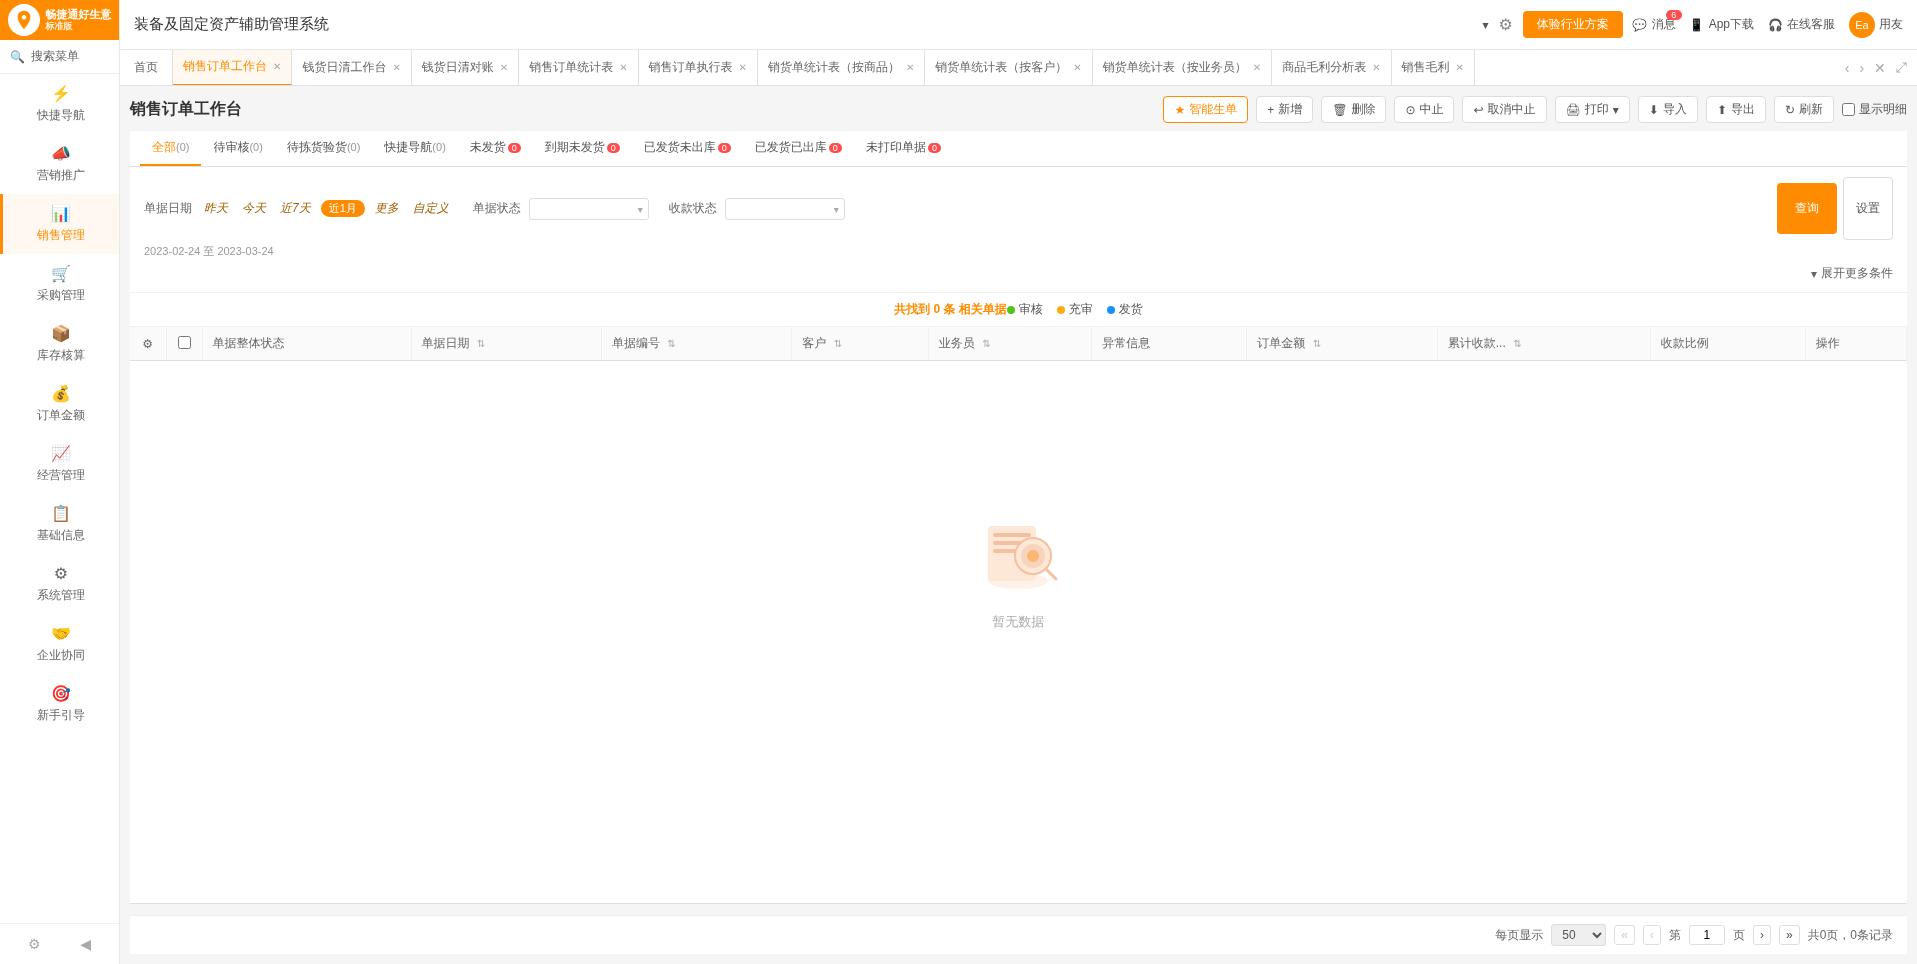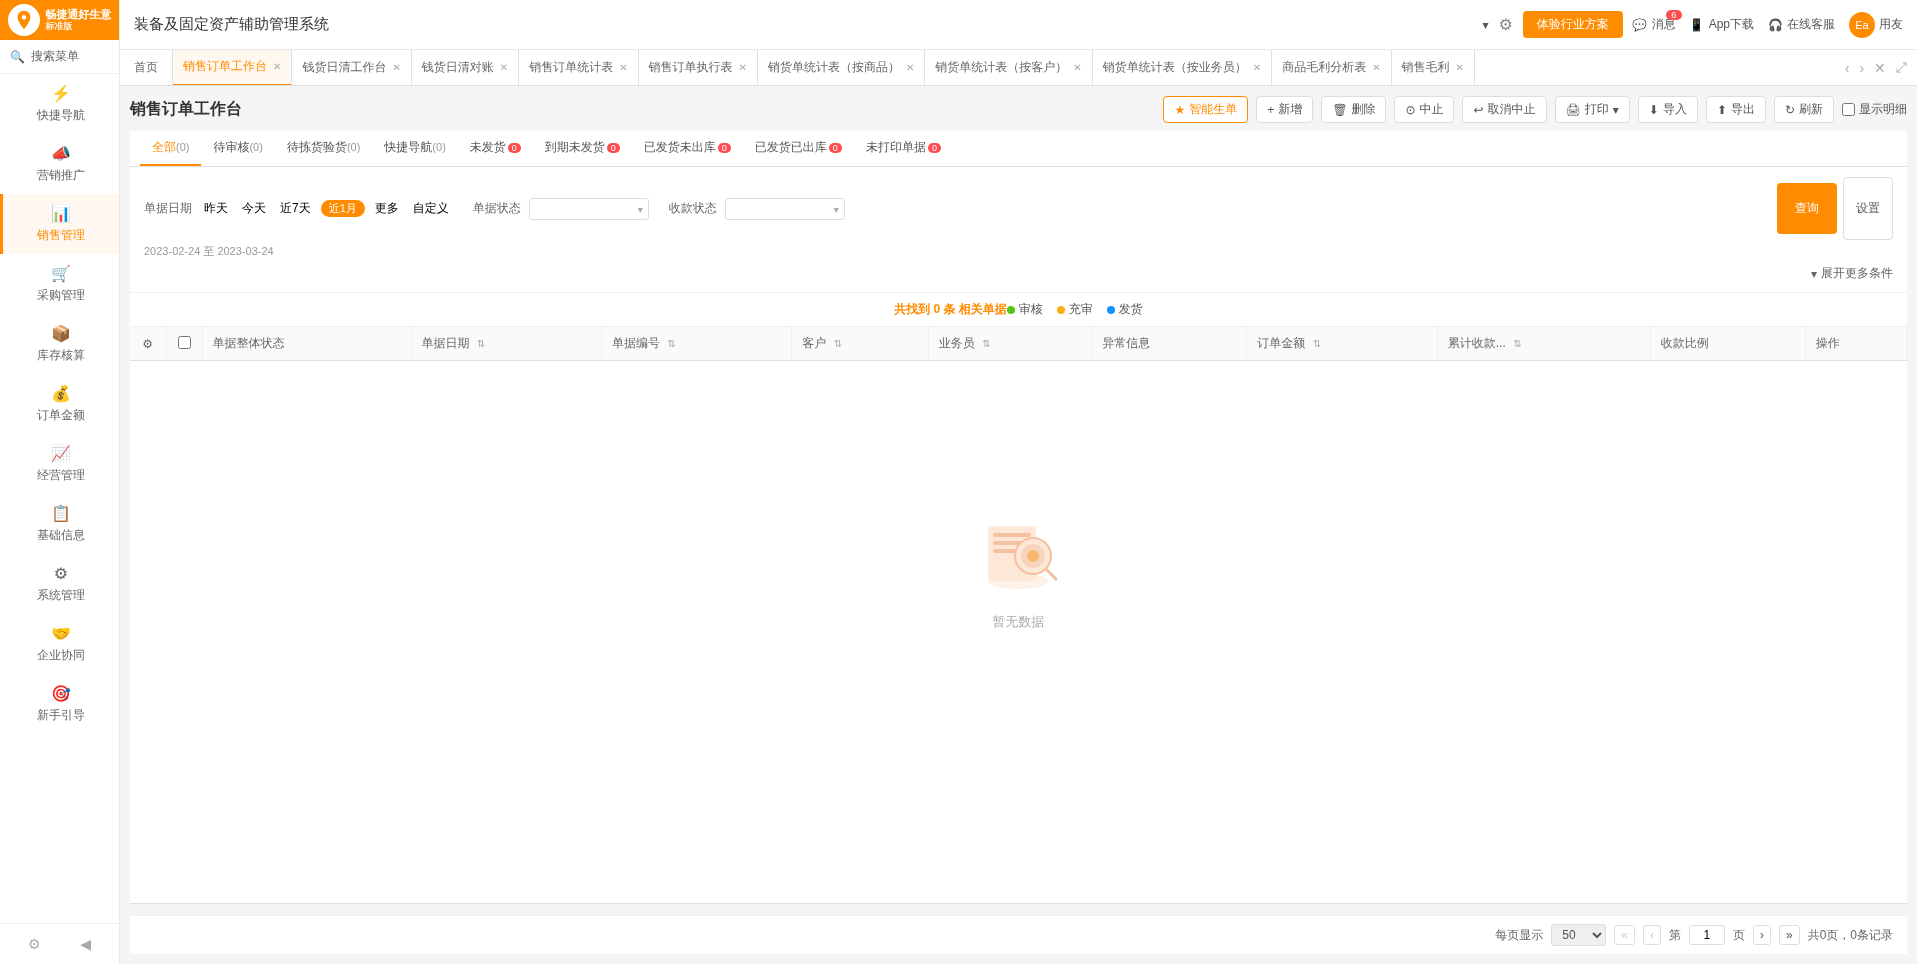--- a/index.html
+++ b/index.html
@@ -56,21 +56,21 @@
     .filter-tab.active { color: #ff8c00; border-bottom-color: #ff8c00; font-weight: normal; }
     .filter-tab .count-badge { background: #ff4d4f; color: #fff; font-size: 9px; border-radius: 8px; padding: 0 4px; margin-left: 2px; }
     .filter-tab .count-zero { color: #999; font-size: 11px; }
 
     
     .filter-panel { background: #fff; padding: 10px 14px; border-bottom: 1px solid #f0f0f0; }
     .filter-row { display: flex; align-items: center; gap: 20px; flex-wrap: wrap; }
     .filter-item { display: flex; align-items: center; gap: 8px; }
     .filter-label { color: #666; font-size: 12px; white-space: nowrap; }
     .filter-date-options { display: flex; align-items: center; gap: 6px; }
-    .filter-date-opt { color: #000000; font-size: 12px; cursor: pointer; padding: 2px 4px; border-radius: 3px; }
+    .filter-date-opt { color: #a16207; font-size: 12px; cursor: pointer; padding: 2px 4px; border-radius: 3px; font-style: italic; }
     .filter-date-badge { background: #ff8c00; color: #fff; border-radius: 10px; padding: 1px 8px; font-size: 11px; cursor: pointer; }
     .filter-date-range { color: #999; font-size: 11px; margin-top: 2px; }
     .filter-select { border: 1px solid #ddd; border-radius: 3px; padding: 3px 20px 3px 8px; font-size: 12px; color: #555; background: #fff; cursor: pointer; appearance: none; min-width: 120px; }
     .filter-select-wrap { position: relative; display: inline-block; }
     .filter-select-wrap::after { content: '▾'; position: absolute; right: 6px; top: 50%; transform: translateY(-50%); color: #aaa; pointer-events: none; font-size: 10px; }
     .filter-expand { display: flex; align-items: center; gap: 4px; color: #666; font-size: 12px; cursor: pointer; margin-left: auto; }
 
     
     .table-wrap { background: #fff; flex: 1; display: flex; flex-direction: column; overflow: hidden; }
     .table-meta { padding: 8px 14px; display: flex; align-items: center; justify-content: center; border-bottom: 1px solid #f0f0f0; }

